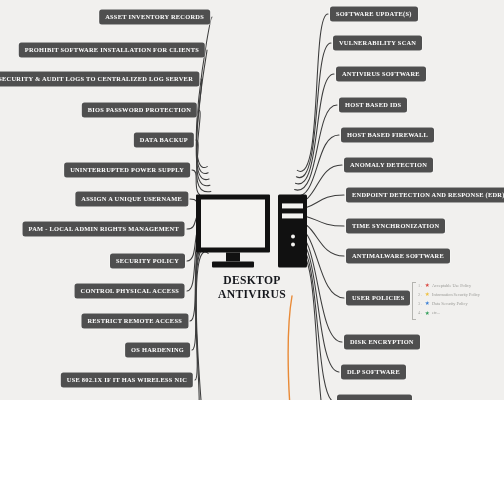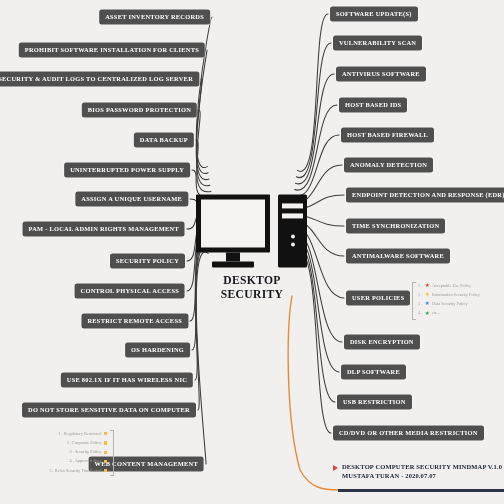--- a/index.html
+++ b/index.html
@@ -3,21 +3,21 @@
 <meta charset="utf-8">
 <style>
   html, body {
     margin: 0;
     padding: 0;
     background: #ffffff;
   }
   #canvas {
     position: relative;
     width: 504px;
-    height: 504px;
+    height: 400px;
     background: #f1f0ee;
     overflow: hidden;
     font-family: "Liberation Serif", serif;
   }
   #edges {
     position: absolute;
     left: 0; top: 0;
     width: 504px;
     height: 504px;
     pointer-events: none;
@@ -239,21 +239,21 @@
       <div class="monitor-base"></div>
       <div class="tower">
         <div class="tower-slot s1"></div>
         <div class="tower-slot s2"></div>
         <div class="tower-dot d1"></div>
         <div class="tower-dot d2"></div>
       </div>
     </div>
     <div id="center-title">
       <div>DESKTOP</div>
-      <div>SECURITY</div>
+      <div>ANTIVIRUS</div>
     </div>
   </div>
 
   <div id="chips">
       <div class="chip left" style="left: 210px; top: 17px; background: rgb(79, 79, 79); color: rgb(255, 255, 255);">ASSET INVENTORY RECORDS</div>
       <div class="chip left" style="left: 205px; top: 50px; background: rgb(79, 79, 79); color: rgb(255, 255, 255);">PROHIBIT SOFTWARE INSTALLATION FOR CLIENTS</div>
       <div class="chip left" style="left: 199px; top: 79px; background: rgb(79, 79, 79); color: rgb(255, 255, 255);">SEND SECURITY &amp; AUDIT LOGS TO CENTRALIZED LOG SERVER</div>
       <div class="chip left" style="left: 197px; top: 110px; background: rgb(79, 79, 79); color: rgb(255, 255, 255);">BIOS PASSWORD PROTECTION</div>
       <div class="chip left" style="left: 194px; top: 140px; background: rgb(79, 79, 79); color: rgb(255, 255, 255);">DATA BACKUP</div>
       <div class="chip left" style="left: 190px; top: 170px; background: rgb(79, 79, 79); color: rgb(255, 255, 255);">UNINTERRUPTED POWER SUPPLY</div>

